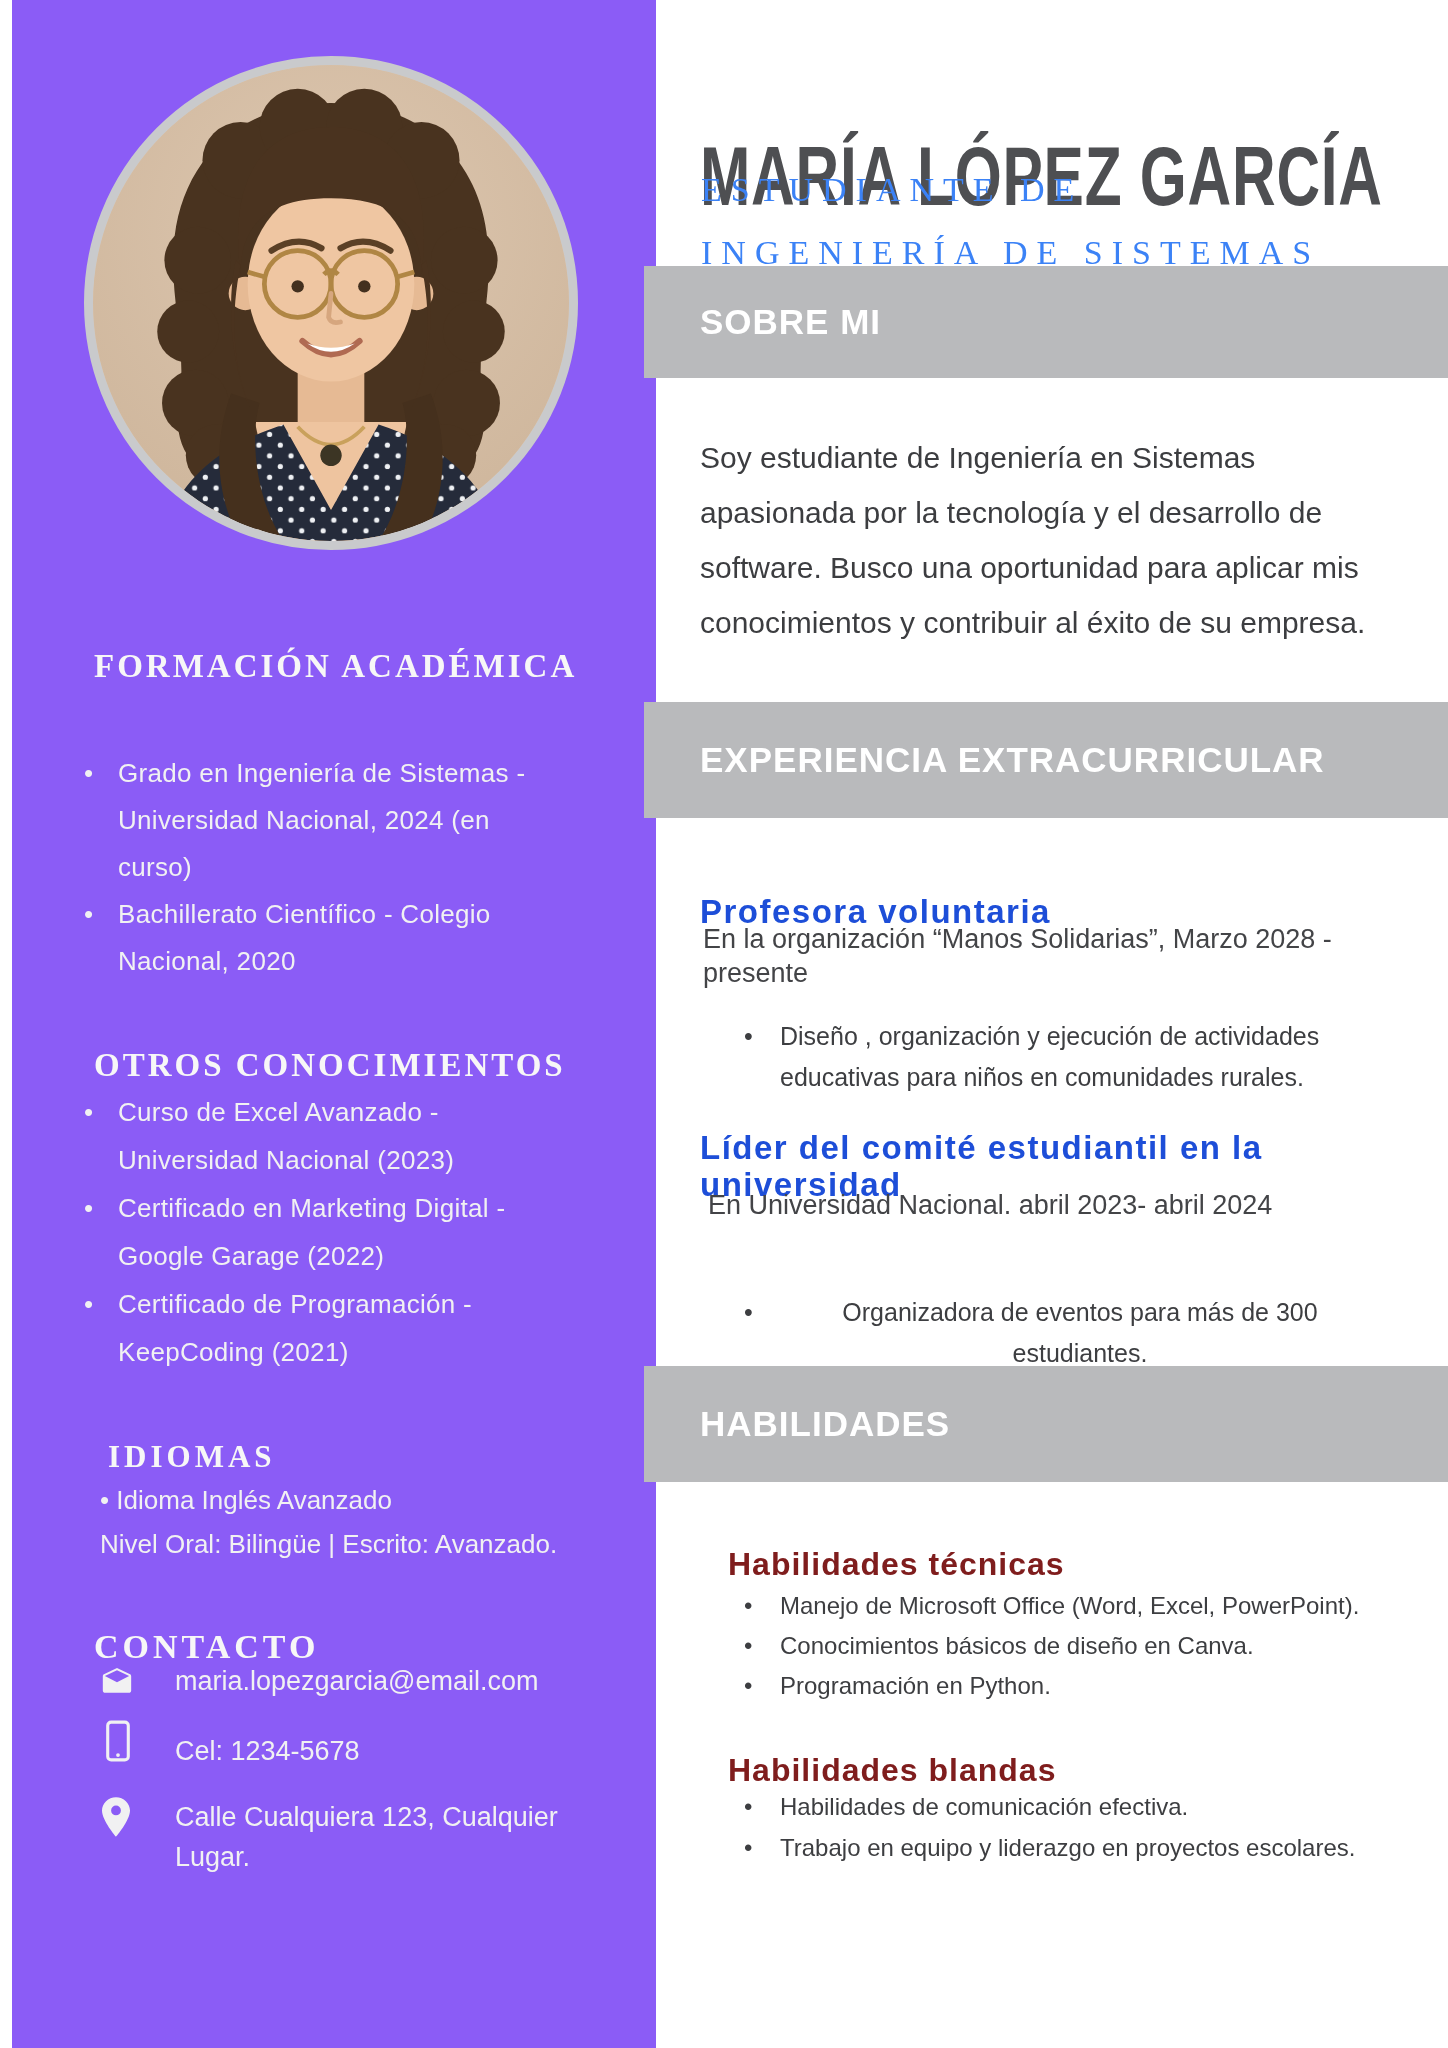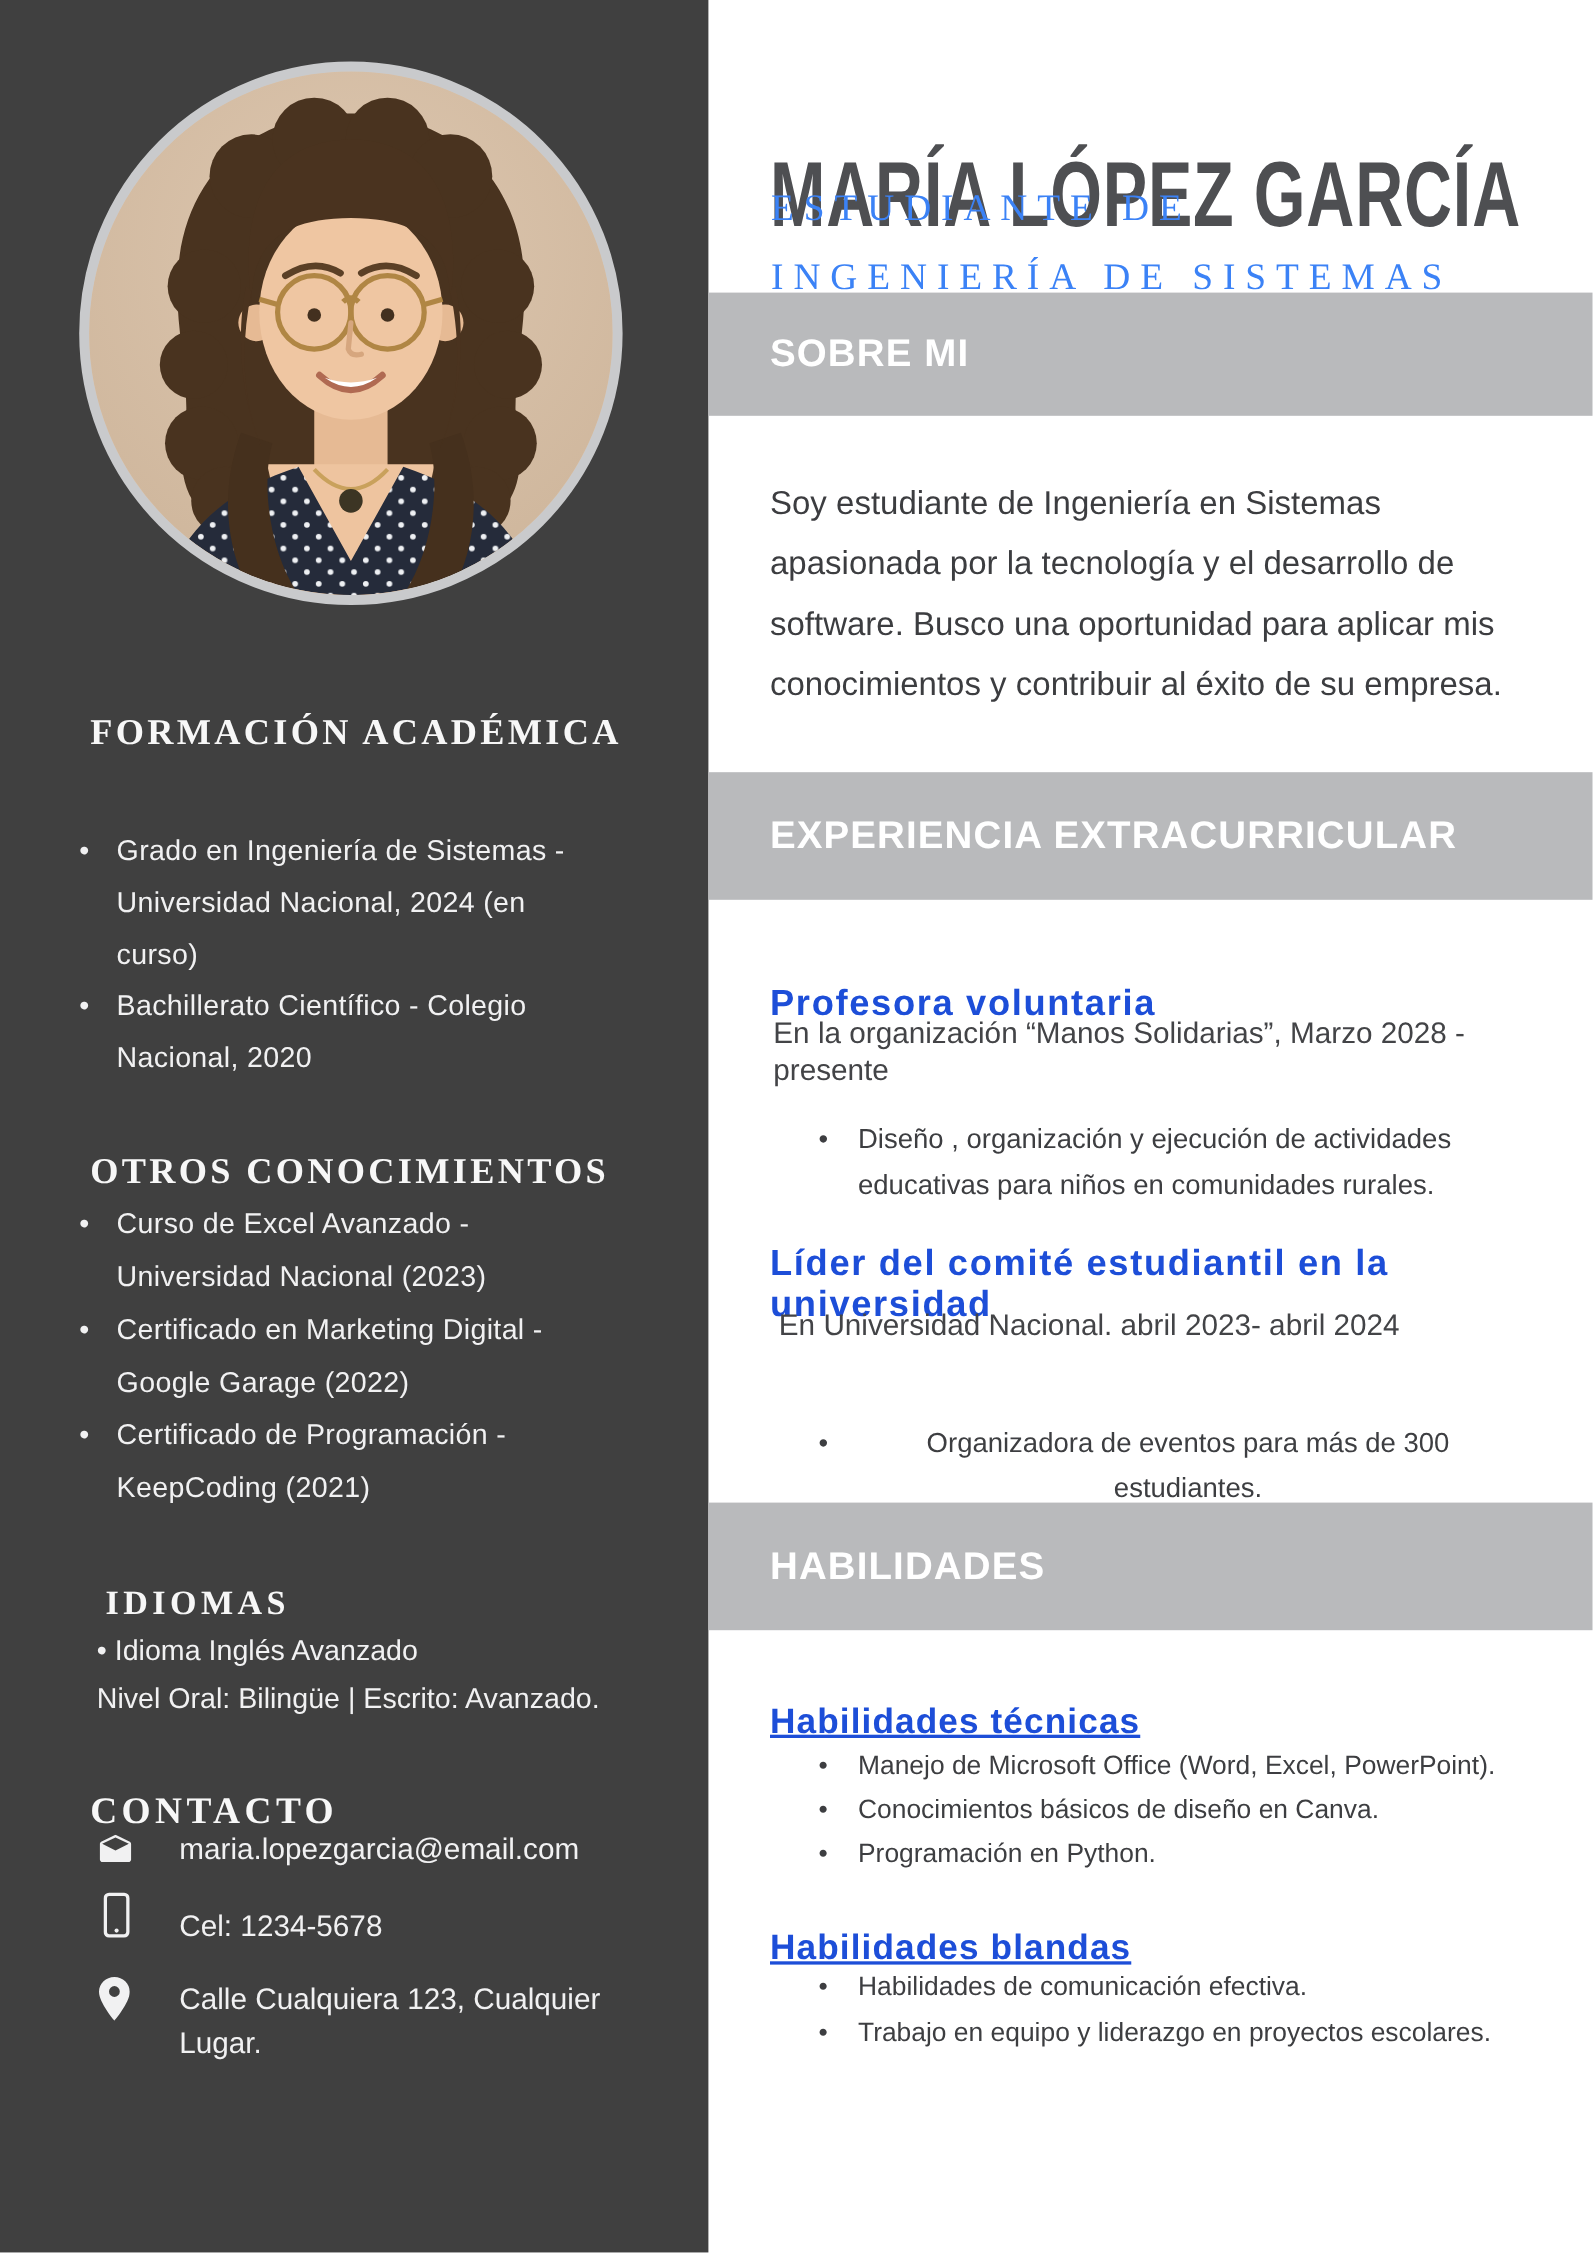--- a/index.html
+++ b/index.html
@@ -1,19 +1,19 @@
 <!DOCTYPE html>
 <html><head>
 <meta charset="utf-8">
 <style>
   html,body{margin:0;padding:0;background:#ffffff;}
   .page{position:relative;width:1448px;height:2048px;background:#ffffff;overflow:hidden;
         font-family:"Liberation Sans","DejaVu Sans",sans-serif;color:#3d3e41;}
   
-  .sidebar{position:absolute;left:0;top:0;width:644px;height:2048px;background:#404040;}
+  .sidebar{position:absolute;left:12px;top:0;width:644px;height:2048px;background:#8b5cf6;}
   .photo-ring{position:absolute;left:72px;top:56px;width:476px;height:476px;border-radius:50%;
               border:9px solid #c9cacc;overflow:hidden;background:#d8c2ab;}
   .photo-ring svg{display:block;width:100%;height:100%;}
   .sb-heading{position:absolute;color:#f7f7f7;font-family:"Liberation Serif","DejaVu Serif",serif;
               font-weight:bold;letter-spacing:3px;white-space:nowrap;}
   .sb-h-formacion{left:82px;top:621px;font-size:33px;}
   .sb-h-otros{left:82px;top:1020px;font-size:33px;}
   .sb-h-idiomas{left:96px;top:1413px;font-size:31px;letter-spacing:4px;}
   .sb-h-contacto{left:82px;top:1600px;font-size:34px;letter-spacing:4px;}
   .sb-list{position:absolute;left:70px;margin:0;padding:0;list-style:none;width:450px;
@@ -51,22 +51,22 @@
   .role-2{left:700px;top:1096px;font-size:33px;width:640px;line-height:37px;}
   .org-line{position:absolute;font-size:27px;color:#434447;line-height:34px;}
   .org-1{left:703px;top:922px;width:640px;}
   .org-2{left:708px;top:1188px;width:700px;}
   .exp-bullets{position:absolute;margin:0;padding:0;list-style:none;font-size:25px;
                color:#3d3e41;line-height:41px;width:640px;}
   .exp-bullets li{position:relative;padding-left:40px;}
   .exp-bullets li::before{content:"\2022";position:absolute;left:4px;top:0;}
   .exp-b-1{left:740px;top:1016px;}
   .exp-b-2{left:740px;top:1292px;text-align:center;}
-  .hab-group-title{position:absolute;left:700px;color:#1d4ed8;font-size:32px;
-                   font-weight:bold;letter-spacing:1px;text-decoration:underline;}
+  .hab-group-title{position:absolute;left:728px;color:#7f1d1d;font-size:32px;
+                   font-weight:bold;letter-spacing:1px;}
   .hab-t-1{top:1514px;}
   .hab-t-2{top:1720px;}
   .hab-bullets{position:absolute;left:740px;margin:0;padding:0;list-style:none;
                font-size:24px;color:#3d3e41;width:690px;}
   .hab-bullets li{position:relative;padding-left:40px;}
   .hab-bullets li::before{content:"\2022";position:absolute;left:4px;top:0;}
   .hab-b-1{top:1586px;line-height:40px;}
   .hab-b-2{top:1786px;line-height:41px;}
 </style>
 </head>

